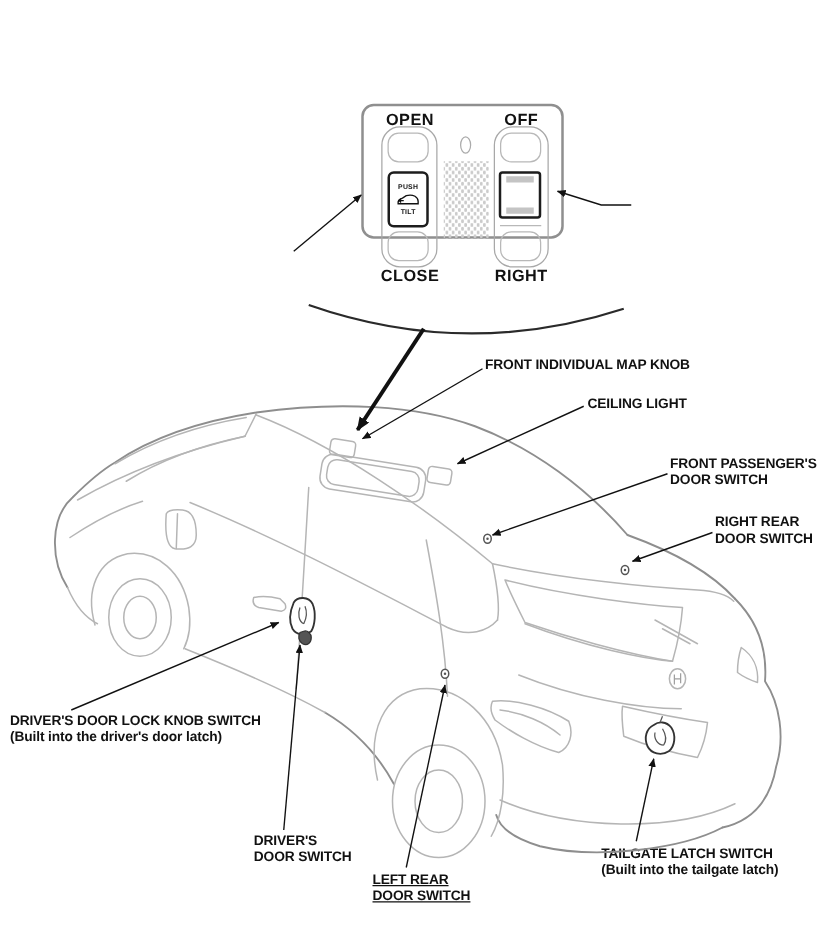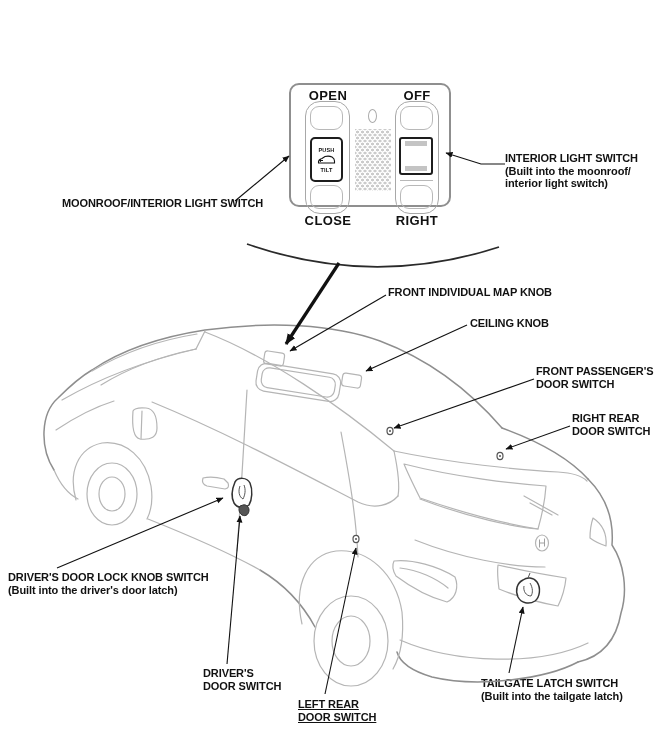--- a/index.html
+++ b/index.html
@@ -1,21 +1,21 @@
 <!DOCTYPE html>
 <html><head>
 <meta charset="utf-8">
 <style>
   html,body { margin:0; padding:0; background:#fff; }
   #stage {
     position:relative; width:658px; height:756px; background:#ffffff;
     font-family:"Liberation Sans", sans-serif; overflow:hidden;
   }
   
-  .panel { position:absolute; left:289px; top:83px; width:162px; height:124px;
+  .panel { position:absolute; left:289px; top:83px; width:162px; height:108px;
            border:2px solid #8f8f8f; border-radius:10px; background:#fff; box-sizing:border-box; }
   .rocker { position:absolute; border:1.5px solid #a8a8a8; border-radius:15px; box-sizing:border-box; }
   .rocker-left  { left:14px; top:16px; width:45px; height:113px; }
   .rocker-right { left:104px; top:16px; width:44px; height:113px; }
   .cap { position:absolute; left:4px; width:33px; height:24px;
          border:1.5px solid #b8b8b8; border-radius:9px; box-sizing:border-box; }
   .cap-top { top:4px; } .cap-bot { bottom:4px; }
   .pushbtn { position:absolute; left:4px; top:35px; width:33px; height:45px;
              border:2px solid #1d1d1d; border-radius:5px; box-sizing:border-box;
              display:flex; flex-direction:column; align-items:center; justify-content:center; gap:1px; }
@@ -91,33 +91,25 @@
         <div class="slider-bar b"></div>
       </div>
       <div class="under-line"></div>
       <div class="cap cap-bot"></div>
     </div>
 
     <div class="oval"></div>
     <div class="speaker"></div>
   </div>
 
-  <div class="lbl l-moonroof">
-    <div>MOONROOF/INTERIOR LIGHT SWITCH</div>
-  </div>
-  <div class="lbl l-interior">
-    <div>INTERIOR LIGHT SWITCH</div>
-    <div>(Built into the moonroof/</div>
-    <div>interior light switch)</div>
-  </div>
   <div class="lbl l-map">
     <div>FRONT INDIVIDUAL MAP KNOB</div>
   </div>
   <div class="lbl l-ceiling">
-    <div>CEILING KNOB</div>
+    <div>CEILING LIGHT</div>
   </div>
   <div class="lbl l-fpass">
     <div>FRONT PASSENGER'S</div>
     <div>DOOR SWITCH</div>
   </div>
   <div class="lbl l-rrear">
     <div>RIGHT REAR</div>
     <div>DOOR SWITCH</div>
   </div>
   <div class="lbl l-dlock">

